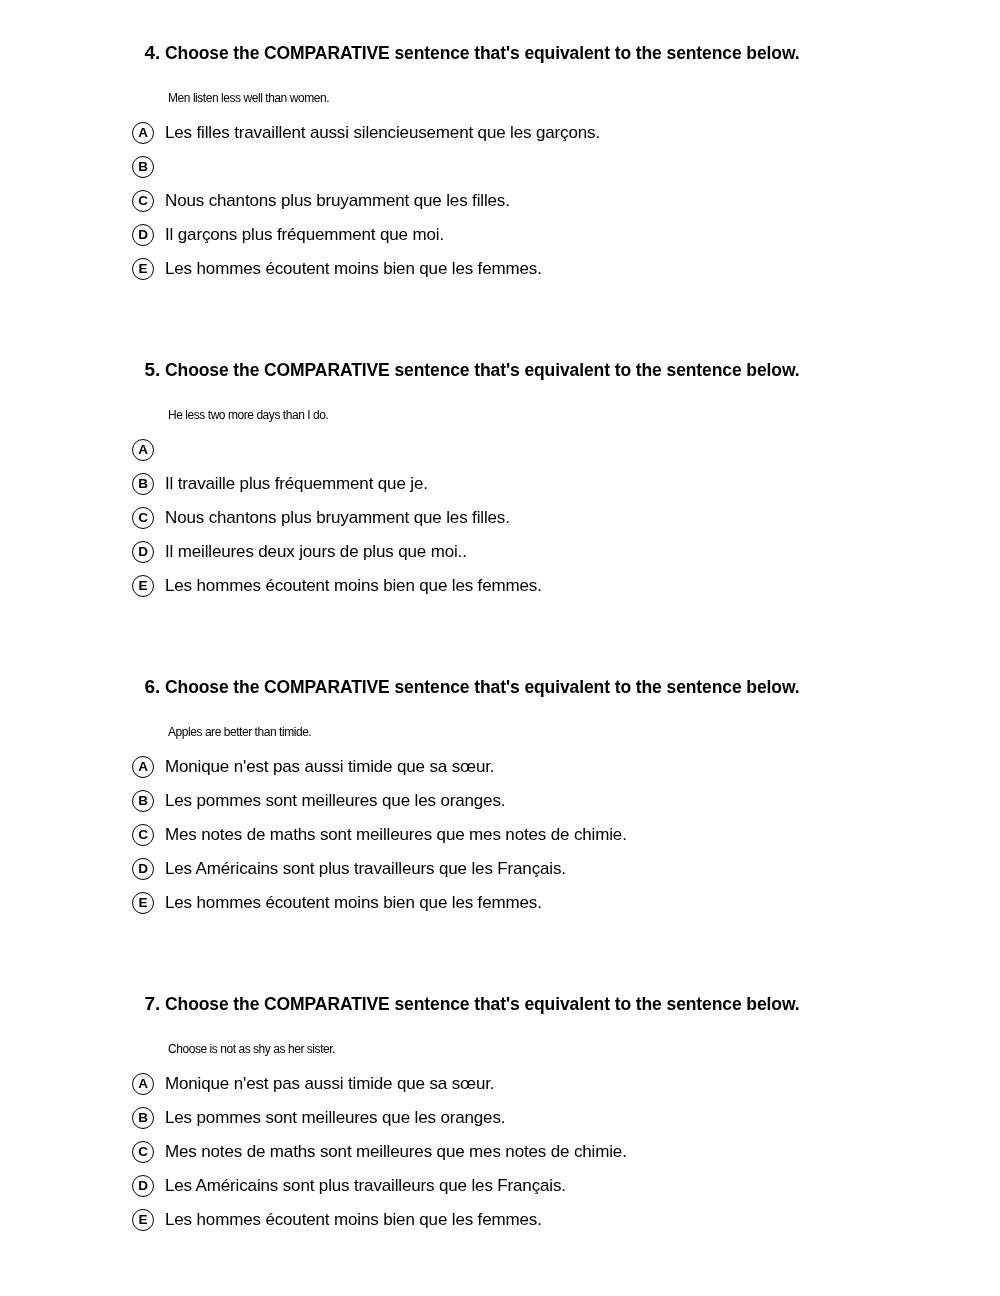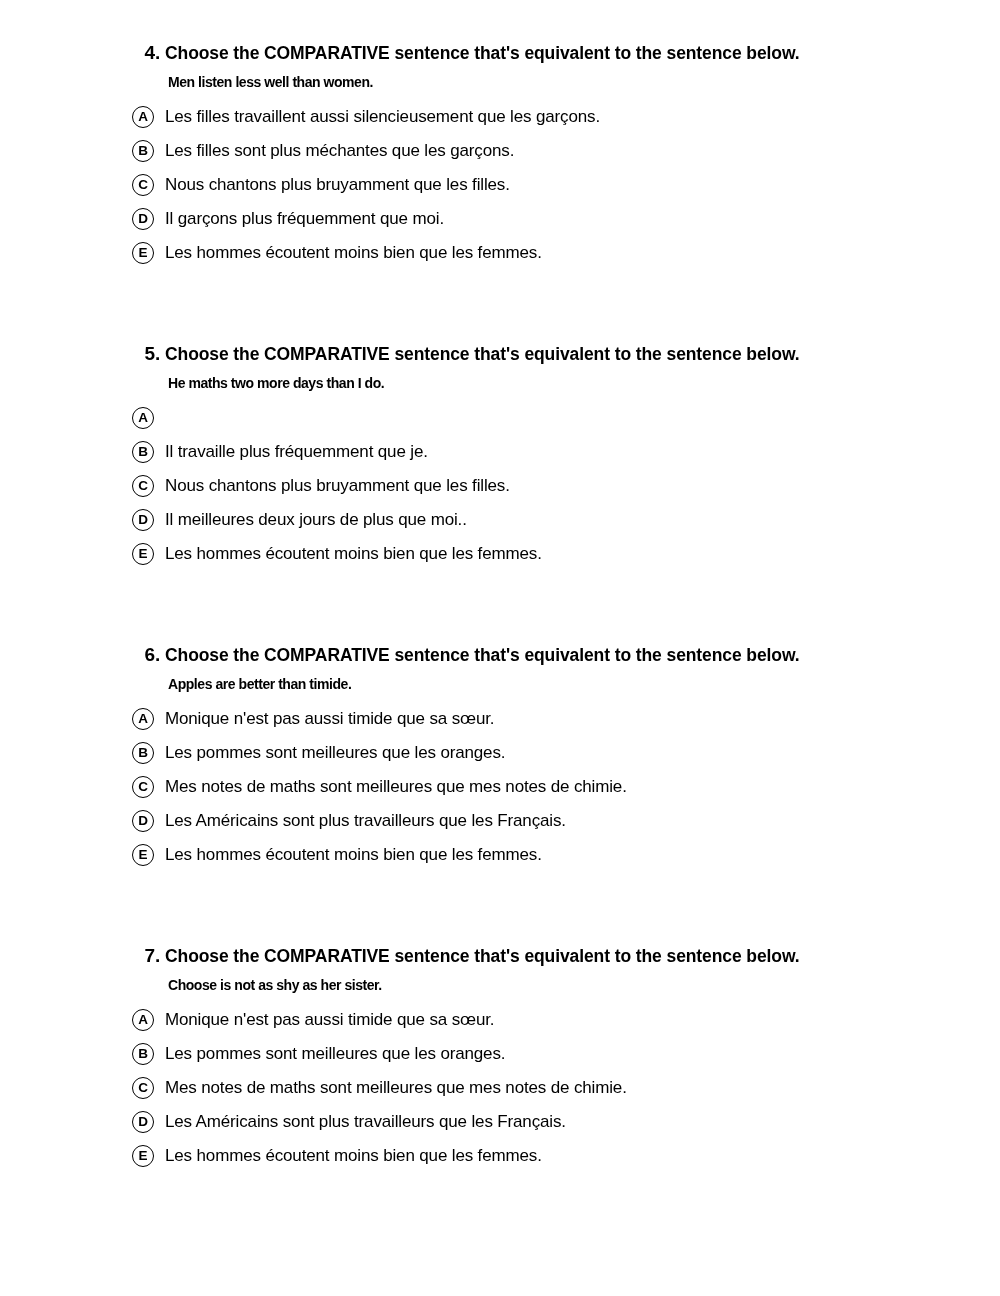--- a/index.html
+++ b/index.html
@@ -59,23 +59,23 @@
     font-weight: bold;
     line-height: 26px;
     white-space: nowrap;
     letter-spacing: -0.1px;
   }
 
   
   .prompt {
     position: relative;
     left: 168px;
-    margin-top: 4px;
-    font-size: 14px;
-    font-weight: bold;
+    margin-top: 20px;
+    font-size: 12px;
+    font-weight: normal;
     line-height: 24px;
     letter-spacing: -0.45px;
     width: 700px;
   }
 
   
   .options {
     margin-top: 7px;
   }
   .option-row {
@@ -118,21 +118,20 @@
         <span class="q-stem">Choose the COMPARATIVE sentence that's equivalent to the sentence below.</span>
       </div>
       <div class="prompt">Men listen less well than women.</div>
       <div class="options">
         <div class="option-row">
           <span class="opt-circle">A</span>
           <span class="opt-text">Les filles travaillent aussi silencieusement que les garçons.</span>
         </div>
         <div class="option-row">
           <span class="opt-circle">B</span>
-          <span class="opt-text">Les filles sont plus méchantes que les garçons.</span>
         </div>
         <div class="option-row">
           <span class="opt-circle">C</span>
           <span class="opt-text">Nous chantons plus bruyamment que les filles.</span>
         </div>
         <div class="option-row">
           <span class="opt-circle">D</span>
           <span class="opt-text">Il garçons plus fréquemment que moi.</span>
         </div>
         <div class="option-row">
@@ -140,21 +139,21 @@
           <span class="opt-text">Les hommes écoutent moins bien que les femmes.</span>
         </div>
       </div>
     </div>
 
     <div class="question-block">
       <div class="stem-row">
         <span class="q-number">5.</span>
         <span class="q-stem">Choose the COMPARATIVE sentence that's equivalent to the sentence below.</span>
       </div>
-      <div class="prompt">He maths two more days than I do.</div>
+      <div class="prompt">He less two more days than I do.</div>
       <div class="options">
         <div class="option-row">
           <span class="opt-circle">A</span>
         </div>
         <div class="option-row">
           <span class="opt-circle">B</span>
           <span class="opt-text">Il travaille plus fréquemment que je.</span>
         </div>
         <div class="option-row">
           <span class="opt-circle">C</span>

